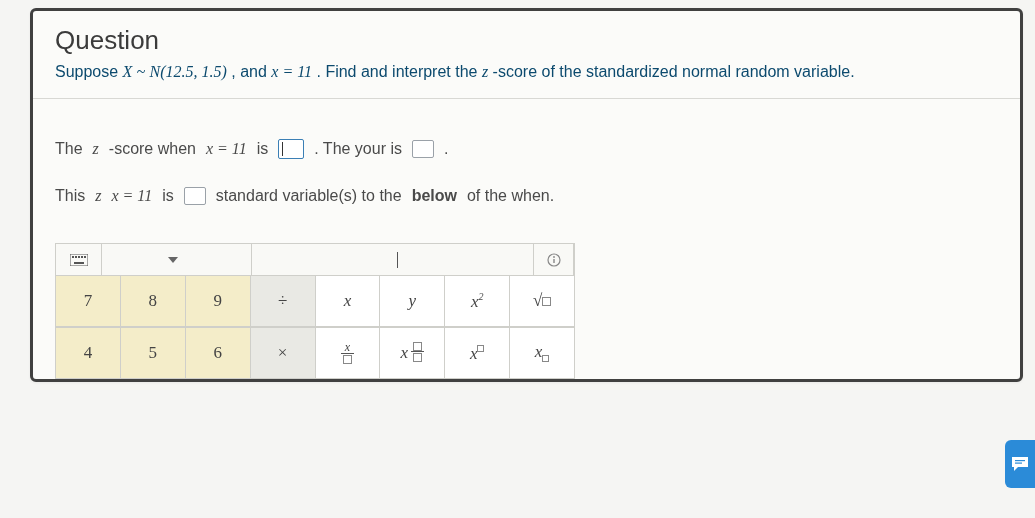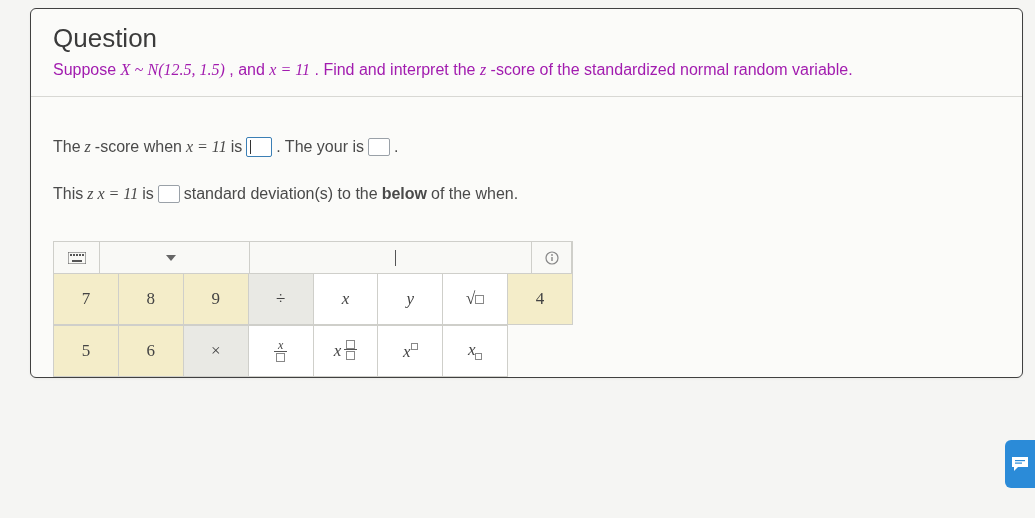--- a/index.html
+++ b/index.html
@@ -6,53 +6,53 @@
     body {
       font-family: "Helvetica Neue", Arial, sans-serif;
       background: #f5f5f3;
       width: 1035px;
       height: 518px;
       overflow: hidden;
       position: relative;
     }
     .card {
       background: #fbfbf9;
-      border: 1px solid #404040;
+      border: 3px solid #404040;
       border-radius: 6px;
       margin: 8px 12px 0 30px;
       box-shadow: 0 1px 3px rgba(0,0,0,0.05);
     }
     .section {
       border-bottom: 1px solid #d8d8d4;
       padding: 14px 22px;
     }
     .heading {
       font-size: 26px;
       color: #3b3b3b;
       font-weight: 400;
       margin-bottom: 4px;
     }
     .prompt {
       font-size: 16px;
-      color: #a21caf;
+      color: #0c4a6e;
       line-height: 1.5;
     }
     .math-it { font-family: "Times New Roman", serif; font-style: italic; }
     .math-rm { font-family: "Times New Roman", serif; }
     .answer-area {
       padding: 40px 22px 10px 22px;
     }
     .line {
       font-size: 16px;
       color: #4a4a4a;
       margin-bottom: 28px;
       display: flex;
       align-items: center;
       flex-wrap: wrap;
-      gap: 4px;
+      gap: 10px;
     }
     .blank {
       display: inline-block;
       border: 1px solid #9aa1a8;
       border-radius: 2px;
       min-width: 22px;
       height: 18px;
       vertical-align: middle;
       background: #fff;
     }
@@ -177,21 +177,21 @@
       <span class="blank"></span>
       <span>.</span>
     </div>
 
     <div class="line">
       <span>This </span>
       <span class="math-it">z</span>
       <span class="math-it">x = 11</span>
       <span>  is </span>
       <span class="blank"></span>
-      <span> standard deviation(s) to the </span>
+      <span> standard variable(s) to the </span>
       <b>below</b>
       <span> of the when.</span>
     </div>
 
   </div>
 
   <div class="keypad-wrap">
     <div class="keypad-bar">
       <div class="cell kb-icon">
         <svg width="18" height="12" viewBox="0 0 18 12">
@@ -232,20 +232,23 @@
       <div class="key op">
           <span>÷</span>
         </div>
       <div class="key">
           <span class="math-it">x</span>
         </div>
       <div class="key">
           <span class="math-it">y</span>
         </div>
       <div class="key">
+          <span class="math-it">x<span class="sup">2</span></span>
+        </div>
+      <div class="key">
           <span class="math-rm">√<span class="box"></span></span>
         </div>
 
       <div class="key num">
           <span>4</span>
         </div>
       <div class="key num">
           <span>5</span>
         </div>
       <div class="key num">

